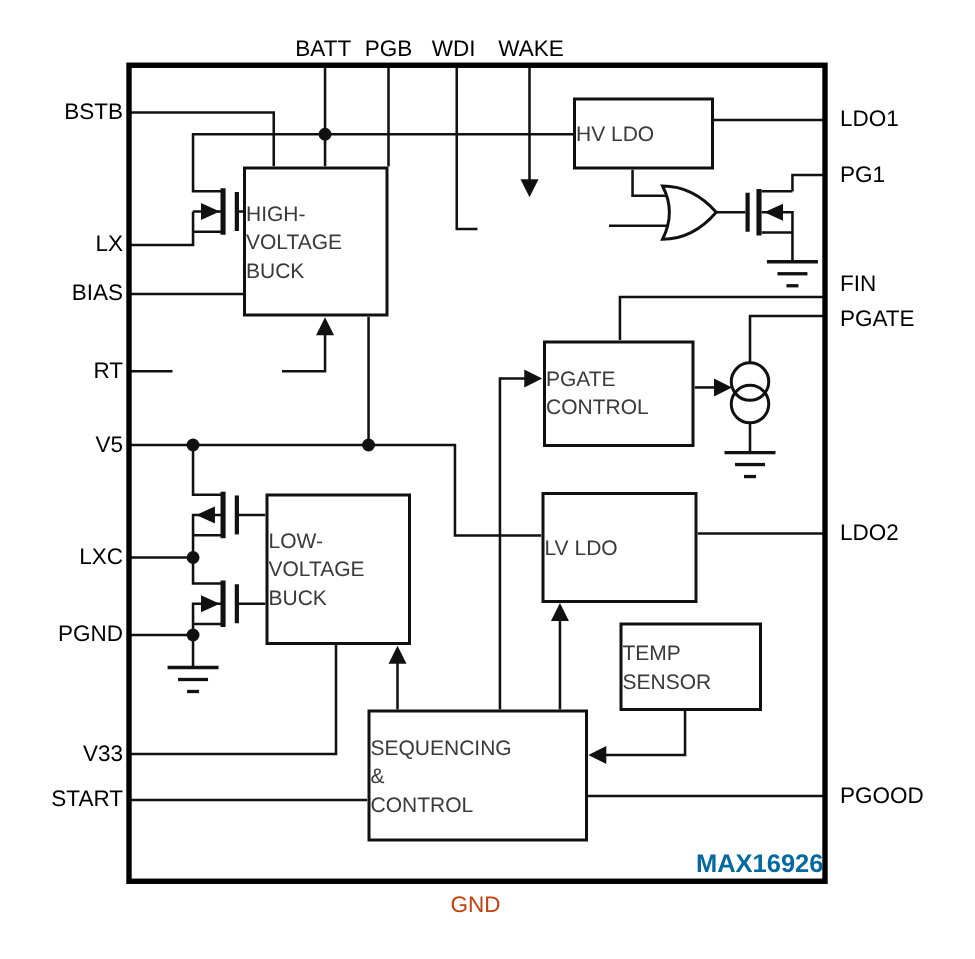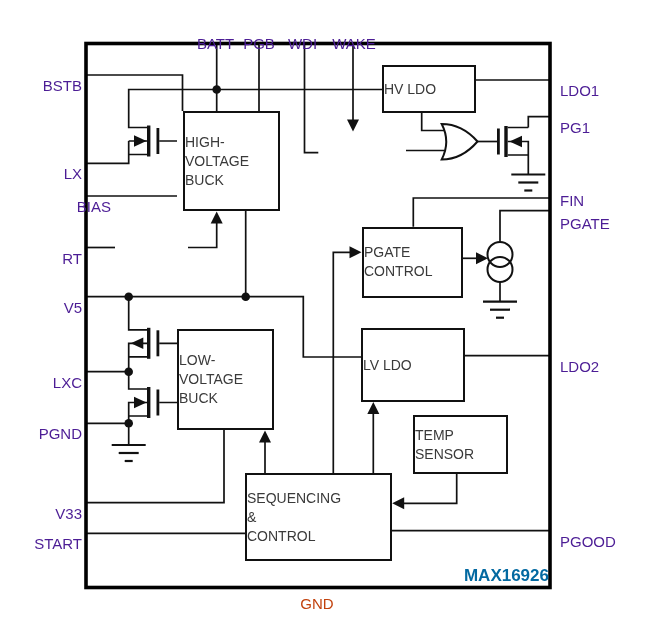--- a/index.html
+++ b/index.html
@@ -7,21 +7,21 @@
     position:relative;width:650px;height:639px;background:#ffffff;
     font-family:"Liberation Sans", sans-serif;overflow:hidden;
   }
   #wires{position:absolute;left:0;top:0;}
   .block{
     position:absolute;box-sizing:border-box;border:2px solid #111111;background:#ffffff;
     display:flex;flex-direction:column;align-items:flex-start;justify-content:center;
     font-size:14px;line-height:19px;color:#3a3a3a;text-align:center;
   }
   .pin{
-    position:absolute;font-size:15px;line-height:16px;color:#4c1d95;white-space:nowrap;margin-top:11px;
+    position:absolute;font-size:15px;line-height:16px;color:#000000;white-space:nowrap;
   }
   .pin.left{text-align:right;}
   .pin.topc{transform:translateX(-50%);}
   #partnum{
     position:absolute;font-size:17px;font-weight:bold;color:#0369a1;letter-spacing:0px;
   }
   #gndlbl{position:absolute;font-size:15px;color:#c2410c;transform:translateX(-50%);}
 </style>
 </head>
 <body>
@@ -128,21 +128,21 @@
       <circle cx="216.7" cy="89.5" r="4.3"></circle>
       <circle cx="128.7" cy="296.7" r="4.3"></circle>
       <circle cx="245.7" cy="296.7" r="4.3"></circle>
       <circle cx="128.7" cy="371.7" r="4.3"></circle>
       <circle cx="128.7" cy="423.3" r="4.3"></circle>
     </g>
 
     <rect x="86" y="43.5" width="464" height="544" fill="none" stroke="#000000" stroke-width="3.6"></rect>
   </svg>
 
-  <div class="block" style="left:183px;top:111px;width:97px;height:100px">
+  <div class="block" style="left:162px;top:111px;width:97px;height:100px">
     <div>HIGH-</div>
     <div>VOLTAGE</div>
     <div>BUCK</div>
   </div>
   <div class="block" style="left:382px;top:65px;width:94px;height:48px">
     <div>HV LDO</div>
   </div>
   <div class="block" style="left:362px;top:226.7px;width:101px;height:71px">
     <div>PGATE</div>
     <div>CONTROL</div>
@@ -165,21 +165,21 @@
     <div>CONTROL</div>
   </div>
 
   <div class="pin topc" style="left:215.5px;top:25px">BATT</div>
   <div class="pin topc" style="left:259px;top:25px">PGB</div>
   <div class="pin topc" style="left:302.5px;top:25px">WDI</div>
   <div class="pin topc" style="left:354px;top:25px">WAKE</div>
 
   <div class="pin left" style="right:568px;top:67px">BSTB</div>
   <div class="pin left" style="right:568px;top:155.3px">LX</div>
-  <div class="pin left" style="right:539px;top:188px">BIAS</div>
+  <div class="pin left" style="right:568px;top:188px">BIAS</div>
   <div class="pin left" style="right:568px;top:239.5px">RT</div>
   <div class="pin left" style="right:568px;top:288.7px">V5</div>
   <div class="pin left" style="right:568px;top:363.7px">LXC</div>
   <div class="pin left" style="right:568px;top:415.3px">PGND</div>
   <div class="pin left" style="right:568px;top:494.7px">V33</div>
   <div class="pin left" style="right:568px;top:525.3px">START</div>
 
   <div class="pin" style="left:560px;top:72px">LDO1</div>
   <div class="pin" style="left:560px;top:109px">PG1</div>
   <div class="pin" style="left:560px;top:182px">FIN</div>

